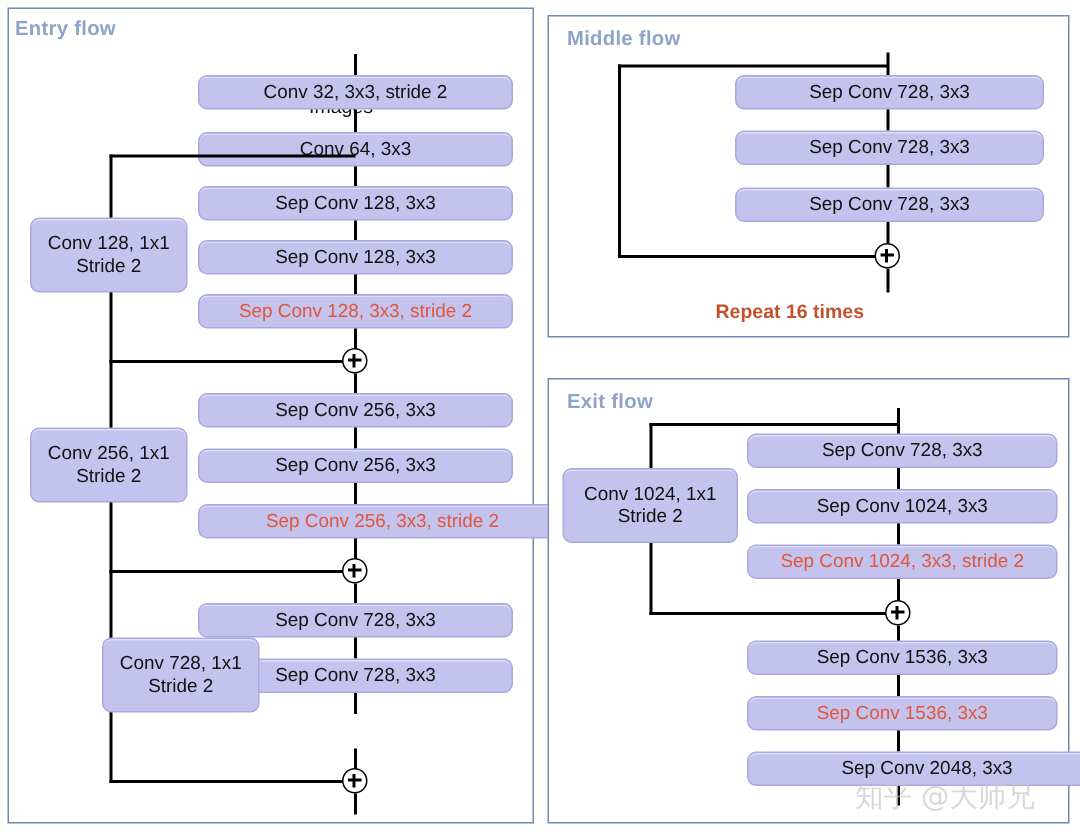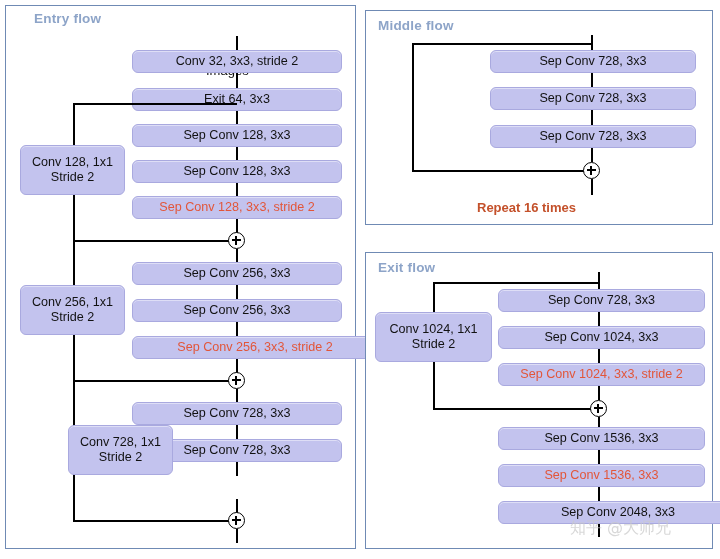--- a/index.html
+++ b/index.html
@@ -87,42 +87,42 @@
   }
   .repeat{
     position:absolute;
     font-size:13px;
     font-weight:bold;
     color:#c4512b;
     white-space:nowrap;
   }
   .watermark{
     position:absolute;
-    font-size:16px;
+    font-size:19px;
     color:#c9c9c9;
     opacity:.72;
     white-space:nowrap;
     font-family:"DejaVu Sans",sans-serif;
   }
 </style>
 </head>
 <body>
 
 <div id="root">
 
   <div class="panel" style="left:5px;top:5px;width:351px;height:544px;"></div>
-  <div class="panel-title" style="left:34px;top:11px;">Entry  flow</div>
+  <div class="panel-title" style="left:10px;top:11px;">Entry  flow</div>
 
   <div class="label" style="left:206px;top:17px;margin-top:46px;">Images</div>
   <div class="vline" style="left:236px;top:36px;height:14px;"></div>
 
   <div class="node" style="left:132px;top:50px;width:210px;height:23px;">Conv 32, 3x3, stride 2</div>
   <div class="vline" style="left:236px;top:73px;height:15px;"></div>
 
-  <div class="node" style="left:132px;top:88px;width:210px;height:23px;">Exit 64, 3x3</div>
+  <div class="node" style="left:132px;top:88px;width:210px;height:23px;">Conv 64, 3x3</div>
   <div class="vline" style="left:236px;top:111px;height:13px;"></div>
 
   <div class="node" style="left:132px;top:124px;width:210px;height:23px;">Sep Conv 128, 3x3</div>
   <div class="vline" style="left:236px;top:147px;height:13px;"></div>
 
   <div class="node" style="left:132px;top:160px;width:210px;height:23px;">Sep Conv 128, 3x3</div>
   <div class="vline" style="left:236px;top:183px;height:13px;"></div>
 
   <div class="node stride" style="left:132px;top:196px;width:210px;height:23px;">Sep Conv 128, 3x3, stride 2</div>
   <div class="vline" style="left:236px;top:219px;height:14px;"></div>

